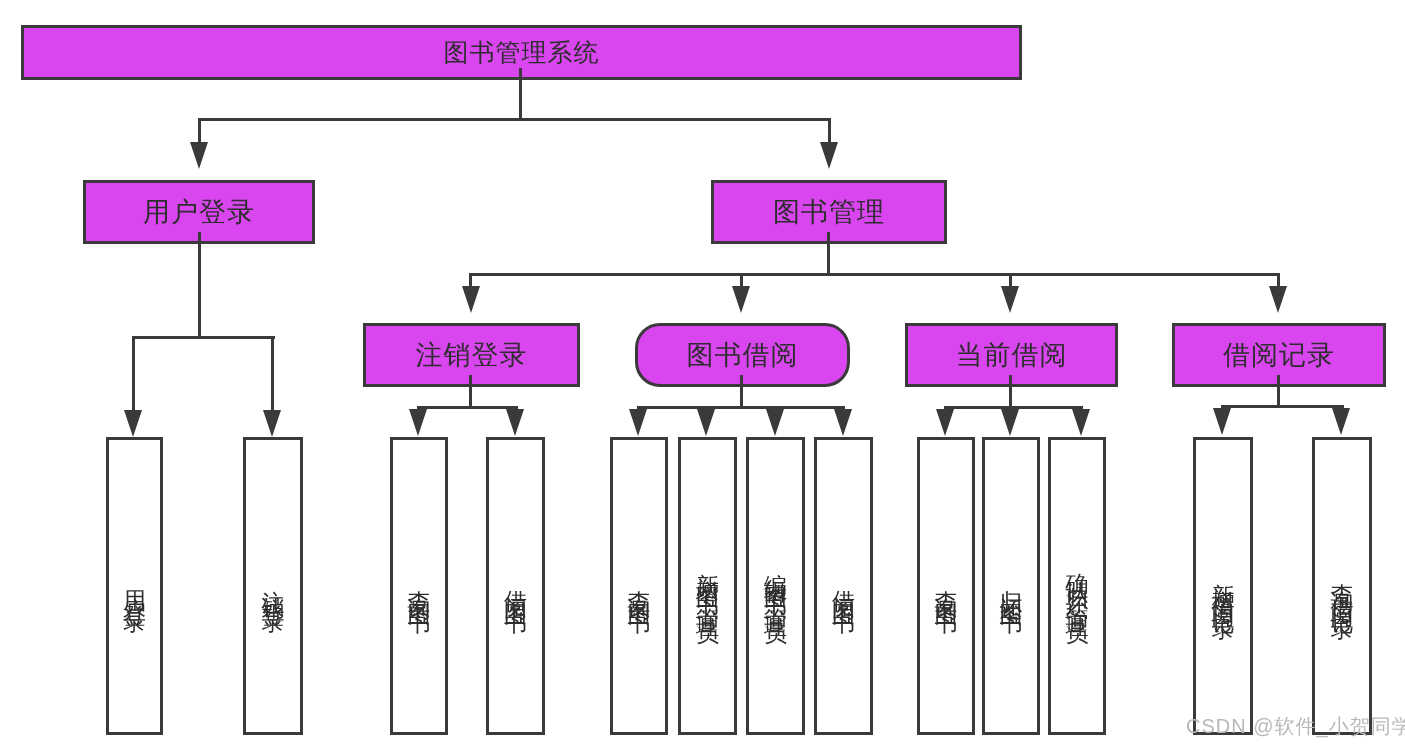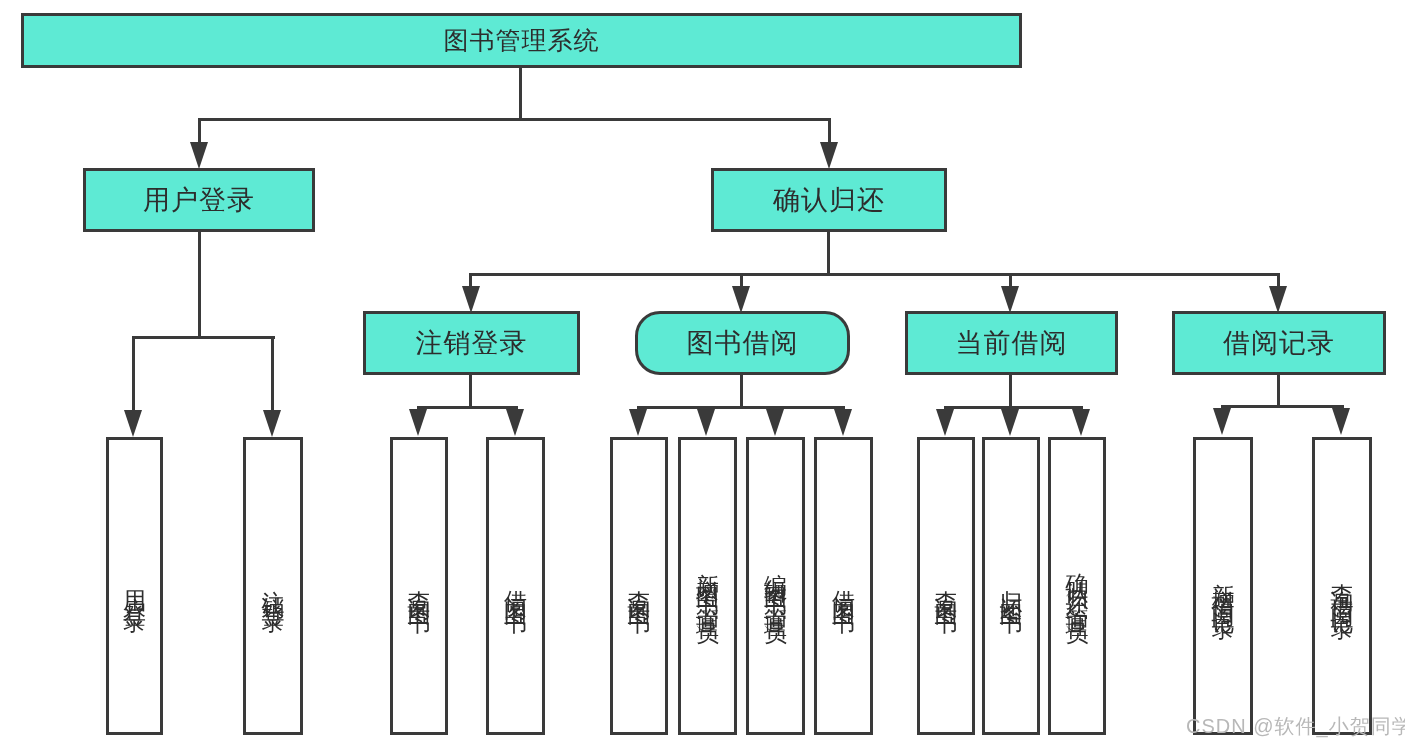--- a/index.html
+++ b/index.html
@@ -8,29 +8,30 @@
   #canvas {
     position: relative;
     width: 1405px;
     height: 747px;
     background: #ffffff;
     overflow: hidden;
   }
   
   .node {
     position: absolute;
-    background: #5eead4;
+    background: #d946ef;
     border: 3px solid #3a3a3a;
     display: flex;
     align-items: center;
     justify-content: center;
     color: #2d2d2d;
     font-size: 27px;
     letter-spacing: 1px;
     white-space: nowrap;
+    margin-top: 12px;
   }
   .node.root { font-size: 25px; }
   
   .vnode {
     position: absolute;
     background: #ffffff;
     border: 3px solid #3a3a3a;
     display: flex;
     align-items: center;
     justify-content: center;
@@ -73,21 +74,21 @@
   <div class="node root" style="left:21px;top:13px;width:1001px;height:55px;">图书管理系统</div>
 
   <div class="vline" style="left:519px;top:68px;height:50px;"></div>
   <div class="hline" style="left:198px;top:118px;width:633px;"></div>
   <div class="vline" style="left:198px;top:118px;height:26px;"></div>
   <div class="arrow" style="left:190px;top:142px;"></div>
   <div class="vline" style="left:828px;top:118px;height:26px;"></div>
   <div class="arrow" style="left:820px;top:142px;"></div>
 
   <div class="node" style="left:83px;top:168px;width:232px;height:64px;">用户登录</div>
-  <div class="node" style="left:711px;top:168px;width:236px;height:64px;">确认归还</div>
+  <div class="node" style="left:711px;top:168px;width:236px;height:64px;">图书管理</div>
 
   <div class="vline" style="left:198px;top:232px;height:104px;"></div>
   <div class="hline" style="left:132px;top:336px;width:143px;"></div>
   <div class="vline" style="left:132px;top:336px;height:75px;"></div>
   <div class="arrow" style="left:124px;top:410px;"></div>
   <div class="vline" style="left:271px;top:336px;height:75px;"></div>
   <div class="arrow" style="left:263px;top:410px;"></div>
 
   <div class="vline" style="left:827px;top:232px;height:44px;"></div>
   <div class="hline" style="left:469px;top:273px;width:811px;"></div>

